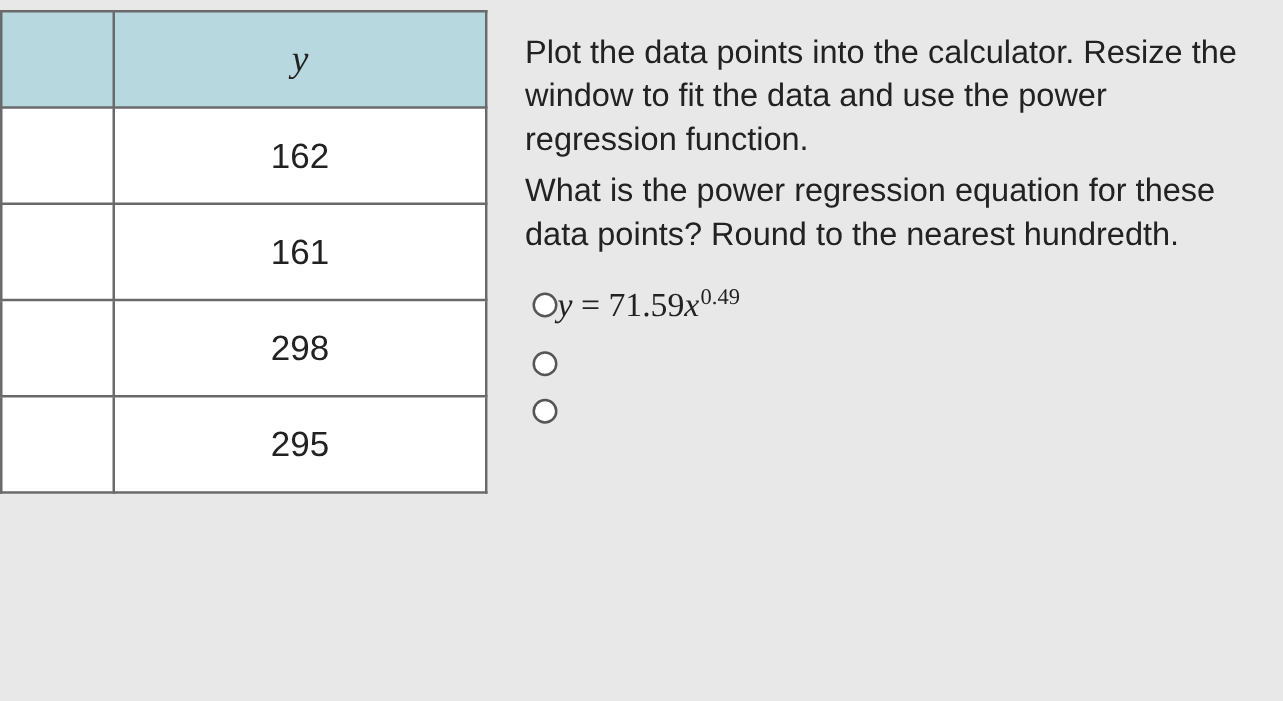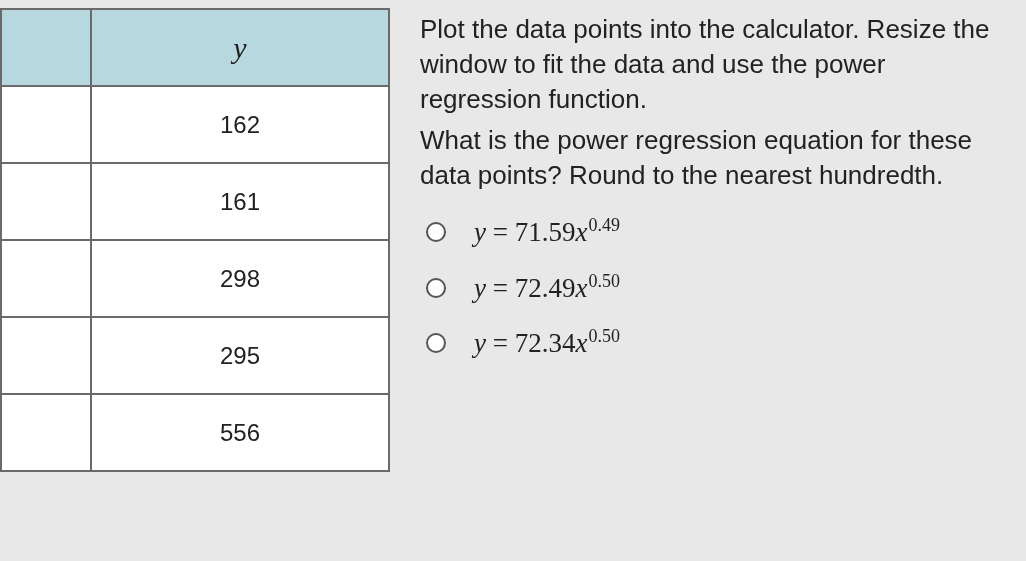--- a/index.html
+++ b/index.html
@@ -26,21 +26,21 @@
       flex: 0 0 390px;
     }
     table {
       border-collapse: collapse;
       width: 100%;
       background: #fff;
     }
     th, td {
       border: 2px solid #6a6a6a;
       text-align: center;
-      font-size: 24px;
+      font-size: 28px;
       color: #222;
       height: 77px;
       vertical-align: middle;
     }
     th.col-x {
       width: 90px;
       background: #b8d8e0;
     }
     th.col-y {
       background: #b8d8e0;
@@ -54,34 +54,35 @@
     }
     .content {
       flex: 1;
       padding-top: 4px;
       font-size: 26px;
       color: #222;
       line-height: 1.35;
     }
     .instructions {
       margin-bottom: 6px;
+      margin-top: 12px;
     }
     .question {
       margin-bottom: 20px;
     }
     .options {
       display: flex;
       flex-direction: column;
       gap: 18px;
       padding-left: 6px;
     }
     .option {
       display: flex;
       align-items: center;
-      gap: 28px;
+      gap: 0;
     }
     .radio {
       width: 20px;
       height: 20px;
       border: 2px solid #555;
       border-radius: 50%;
       background: #fff;
       flex-shrink: 0;
     }
     .eq {
@@ -122,41 +123,35 @@
           <td>161</td>
         </tr>
         <tr>
           <td class="col-x"></td>
           <td>298</td>
         </tr>
         <tr>
           <td class="col-x"></td>
           <td>295</td>
         </tr>
-        <tr>
-          <td class="col-x"></td>
-          <td>556</td>
-        </tr>
       </tbody>
     </table>
   </div>
 
   <div class="content">
     <p class="instructions">Plot the data points into the calculator. Resize the window to fit the data and use the power regression function.</p>
     <p class="question">What is the power regression equation for these data points? Round to the nearest hundredth.</p>
 
     <div class="options">
       <div class="option">
         <span class="radio"></span>
         <span class="eq">y <span class="num">=</span> <span class="num">71.59</span>x<sup>0.49</sup></span>
       </div>
       <div class="option">
         <span class="radio"></span>
-        <span class="eq">y <span class="num">=</span> <span class="num">72.49</span>x<sup>0.50</sup></span>
       </div>
       <div class="option">
         <span class="radio"></span>
-        <span class="eq">y <span class="num">=</span> <span class="num">72.34</span>x<sup>0.50</sup></span>
       </div>
     </div>
   </div>
 
 </div>
 
 </body></html>

